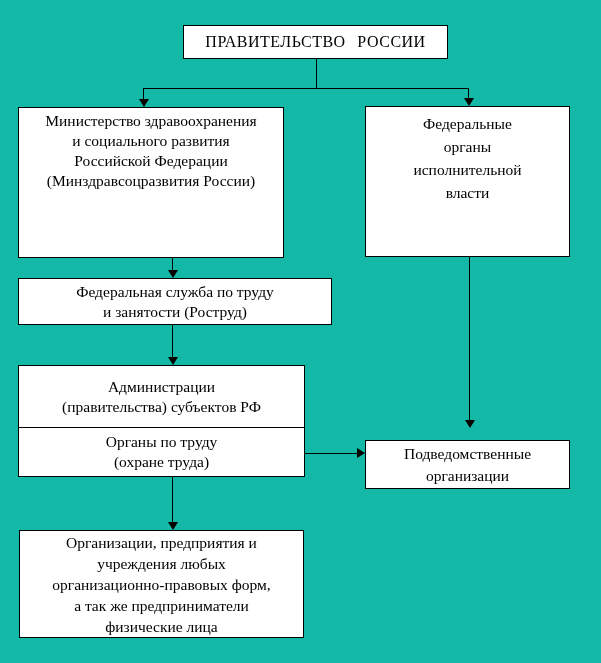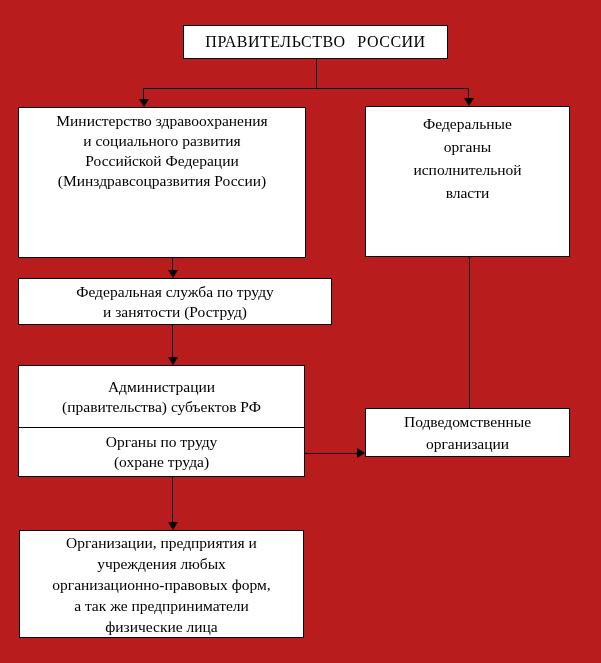--- a/index.html
+++ b/index.html
@@ -1,20 +1,20 @@
 <!DOCTYPE html>
 <html><head>
 <meta charset="utf-8">
 <style>
   html, body { margin: 0; padding: 0; background: #ffffff; }
   #canvas {
     position: relative;
     width: 601px;
     height: 663px;
-    background: #b91c1c;
+    background: #14b8a6;
     font-family: "Liberation Serif", "DejaVu Serif", serif;
     color: #000000;
     overflow: hidden;
   }
   .box {
     position: absolute;
     border: 1px solid #000000;
     background: #ffffff;
     display: flex;
     align-items: center;
@@ -81,21 +81,21 @@
   <div class="vline" style="left:316px; top:58px; height:30px;"></div>
 
   <div class="hline" style="left:143px; top:88px; width:326px;"></div>
 
   <div class="vline" style="left:143px; top:88px; height:12px;"></div>
   <div class="arrow-down" style="left:139px; top:99px;"></div>
 
   <div class="vline" style="left:468px; top:88px; height:11px;"></div>
   <div class="arrow-down" style="left:464px; top:98px;"></div>
 
-  <div class="compound" style="left:18px; top:107px; width:288px; height:151px;font-family:Liberation Serif, serif;">
+  <div class="compound" style="left:18px; top:107px; width:266px; height:151px;font-family:Liberation Serif, serif;">
     <div class="section" style="height:86px;">
       <span>Министерство здравоохранения
 и социального развития
 Российской Федерации
 (Минздравсоцразвития России)</span>
     </div>
   </div>
 
   <div class="vline" style="left:172px; top:258px; height:13px;"></div>
   <div class="arrow-down" style="left:168px; top:270px;"></div>
@@ -136,18 +136,18 @@
 а так же предприниматели
 физические лица</span>
   </div>
 
   <div class="vline" style="left:469px; top:257px; height:164px;"></div>
   <div class="arrow-down" style="left:465px; top:420px;"></div>
 
   <div class="hline" style="left:305px; top:453px; width:53px;"></div>
   <div class="arrow-right" style="left:357px; top:448px;"></div>
 
-  <div class="box" style="left:365px; top:408px; width:205px; height:49px; line-height:22px;">
+  <div class="box" style="left:365px; top:440px; width:205px; height:49px; line-height:22px;">
     <span>Подведомственные
 организации</span>
   </div>
 
 </div>
 
 </body></html>

